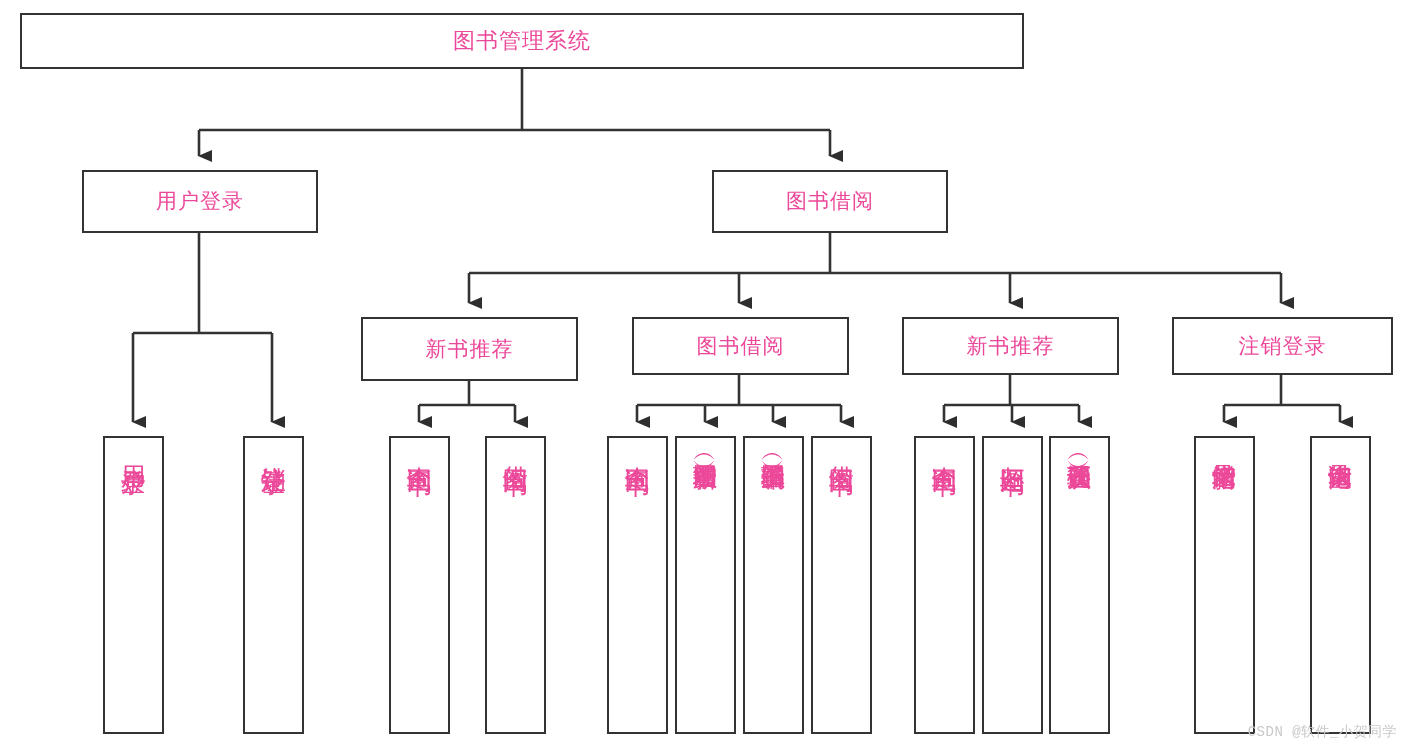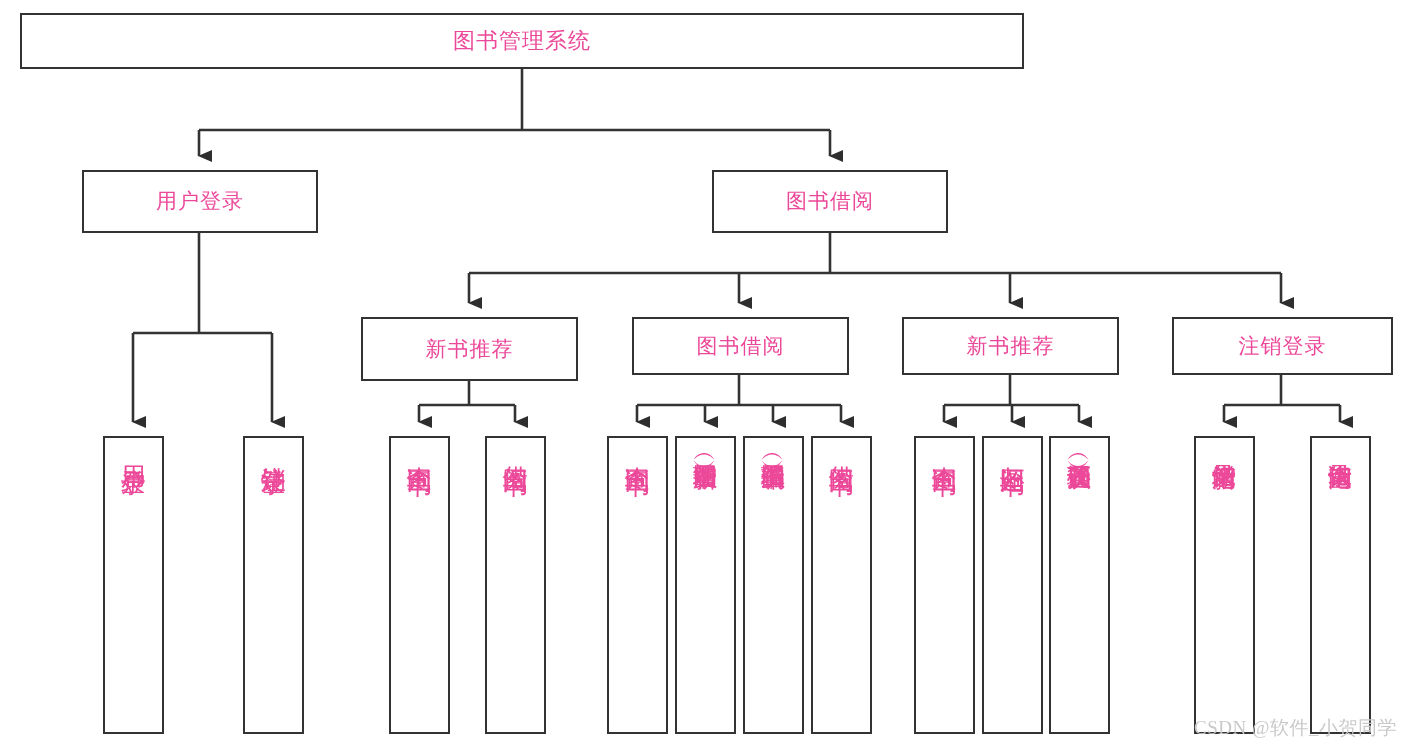--- a/index.html
+++ b/index.html
@@ -63,26 +63,26 @@
     white-space: nowrap;
   }
   .node.v.tight .lbl {
     font-size: 24px;
     letter-spacing: 0px;
   }
   #watermark {
     position: absolute;
     right: 8px;
     bottom: 6px;
-    font-size: 19px;
+    font-size: 14px;
     color: #c9c9c9;
     letter-spacing: 0.5px;
     z-index: 5;
     white-space: nowrap;
-    font-family: Liberation Serif, serif;
+    font-family: Liberation Mono, monospace;
   }
 </style>
 </head>
 <body>
 
 <div id="canvas">
 
   <svg id="edges" viewBox="0 0 1405 747" xmlns="http://www.w3.org/2000/svg">
     <defs>
       <marker id="arrow" viewBox="0 0 12 14" refX="6" refY="13" markerWidth="12" markerHeight="14" orient="auto-start-reverse" markerUnits="userSpaceOnUse">

